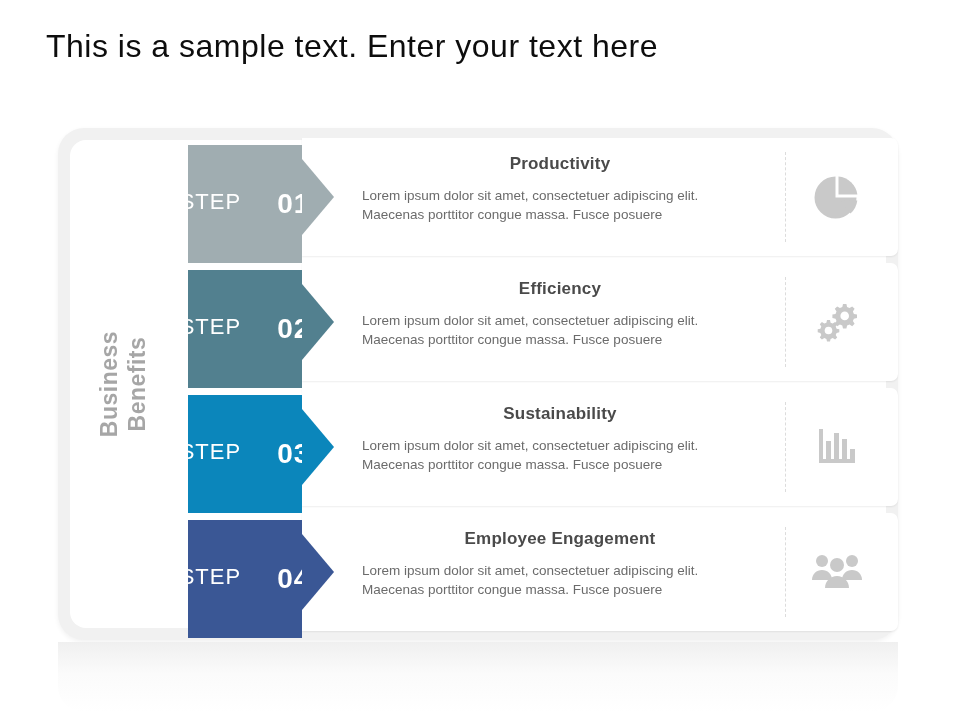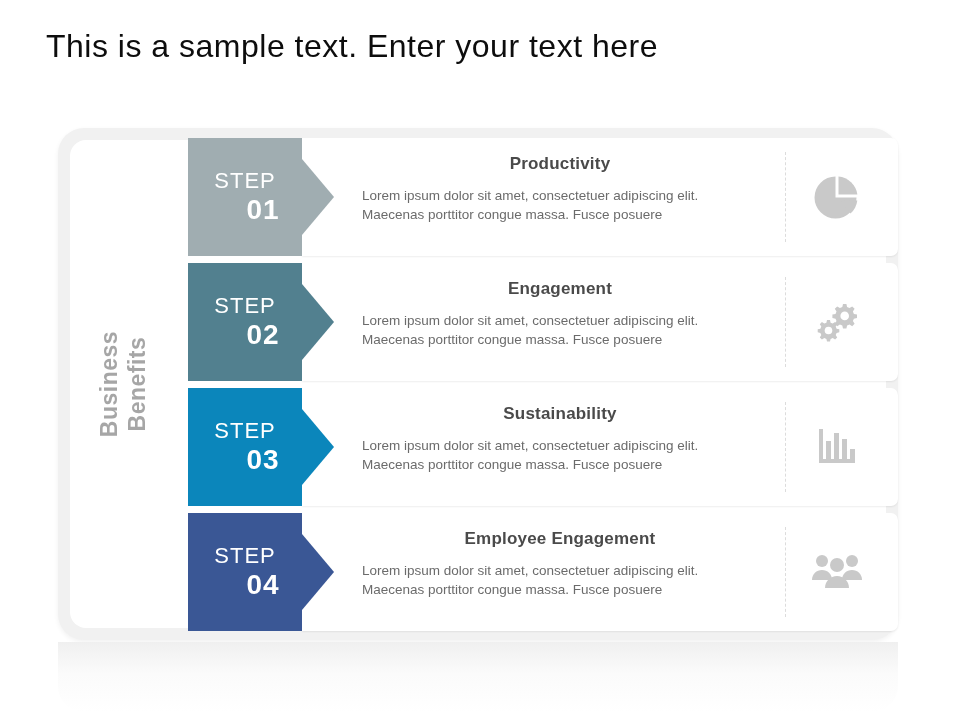--- a/index.html
+++ b/index.html
@@ -112,26 +112,26 @@
     height: 118px;
     background: #ffffff;
     border-radius: 0 7px 7px 0;
     box-shadow: 0 1px 2px rgba(0,0,0,0.07);
   }
 
   
   .step-block {
     position: absolute;
     left: 0;
-    top: 0;
+    top: 7px;
     width: 114px;
     height: 118px;
     color: #ffffff;
     display: flex;
-    flex-direction: column;
+    flex-direction: row;
     align-items: center;
     justify-content: center;
     z-index: 3;
   }
   .step-word {
     font-size: 22px;
     font-weight: 400;
     letter-spacing: 1px;
     line-height: 1;
     margin-bottom: 4px;
@@ -248,21 +248,21 @@
     <div class="step-block" id="sb1" style="background: rgb(82, 128, 143);">
       <div class="step-word">STEP</div>
       <div class="step-num">02</div>
     </div>
     <div class="step-arrow">
       <svg width="32" height="76" viewBox="0 0 32 76">
           <polygon points="0,0 32,38 0,76" fill="#52808f"></polygon>
         </svg>
     </div>
     <div class="row-text">
-      <div class="row-heading">Engagement</div>
+      <div class="row-heading">Efficiency</div>
       <div class="row-body">Lorem ipsum dolor sit amet, consectetuer adipiscing elit. Maecenas porttitor congue massa. Fusce posuere</div>
     </div>
     <div class="row-divider"></div>
     <div class="row-icon">
       <svg width="48" height="48" viewBox="0 0 48 48">
         <g fill="#c9c9c9">
           <path d="M30 6 l3.4 0 .7 3.1 2.4 1 2.7-1.7 2.4 2.4 -1.7 2.7 1 2.4 3.1 .7 0 3.4 -3.1 .7 -1 2.4 1.7 2.7 -2.4 2.4 -2.7-1.7 -2.4 1 -.7 3.1 -3.4 0 -.7-3.1 -2.4-1 -2.7 1.7 -2.4-2.4 1.7-2.7 -1-2.4 -3.1-.7 0-3.4 3.1-.7 1-2.4 -1.7-2.7 2.4-2.4 2.7 1.7 2.4-1 z"></path>
           <circle cx="31.7" cy="17.9" r="4.3" fill="#ffffff"></circle>
           <path d="M14 22 l3 0 .6 2.7 2.1 .9 2.4-1.5 2.1 2.1 -1.5 2.4 .9 2.1 2.7 .6 0 3 -2.7 .6 -.9 2.1 1.5 2.4 -2.1 2.1 -2.4-1.5 -2.1 .9 -.6 2.7 -3 0 -.6-2.7 -2.1-.9 -2.4 1.5 -2.1-2.1 1.5-2.4 -.9-2.1 -2.7-.6 0-3 2.7-.6 .9-2.1 -1.5-2.4 2.1-2.1 2.4 1.5 2.1-.9 z"></path>
           <circle cx="15.5" cy="32.5" r="3.8" fill="#ffffff"></circle>

